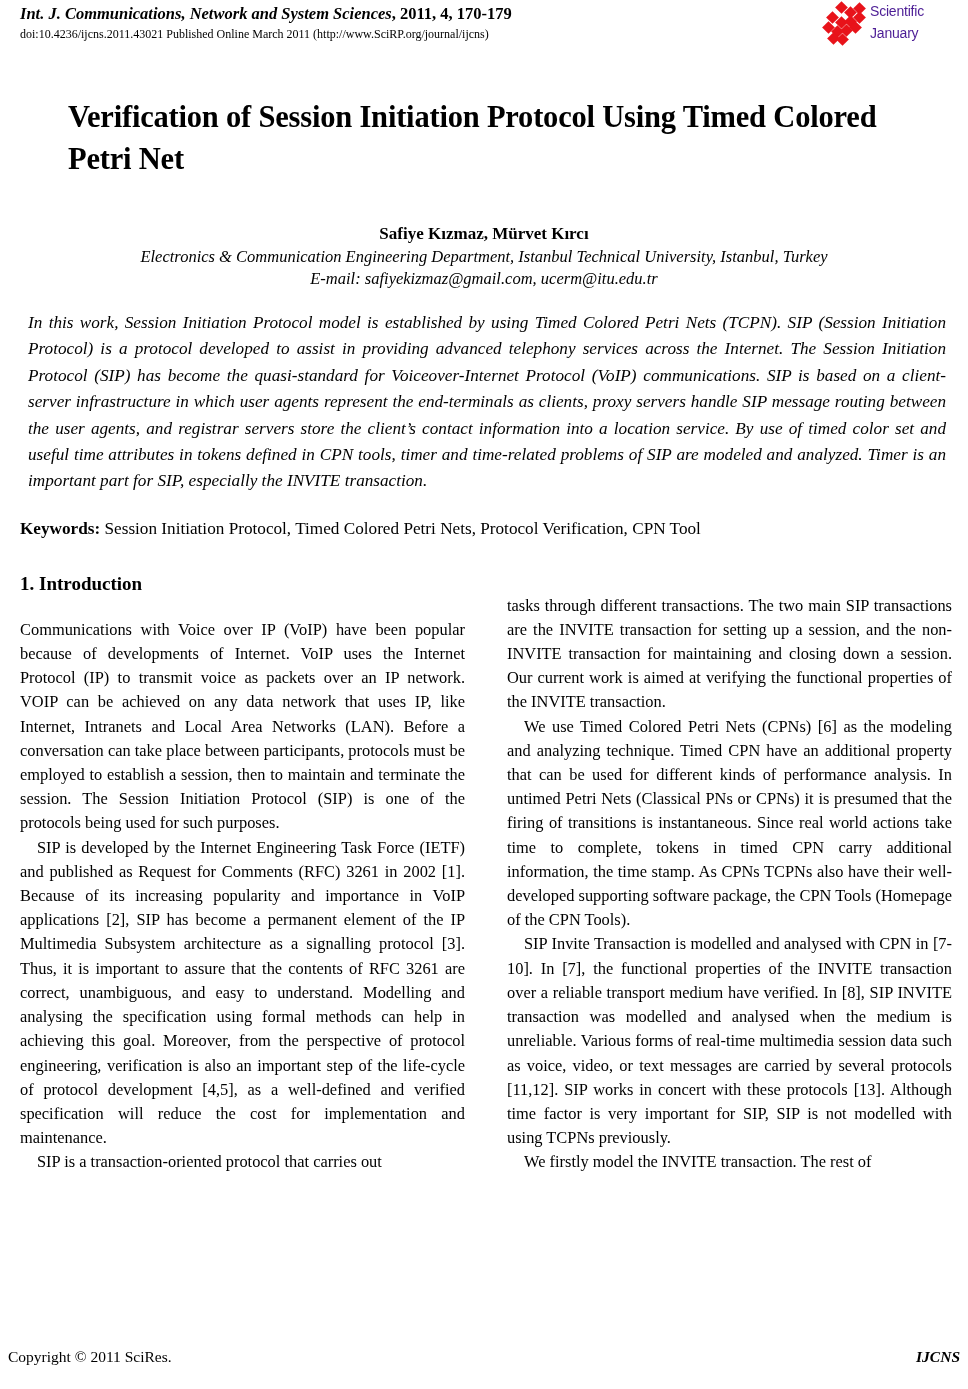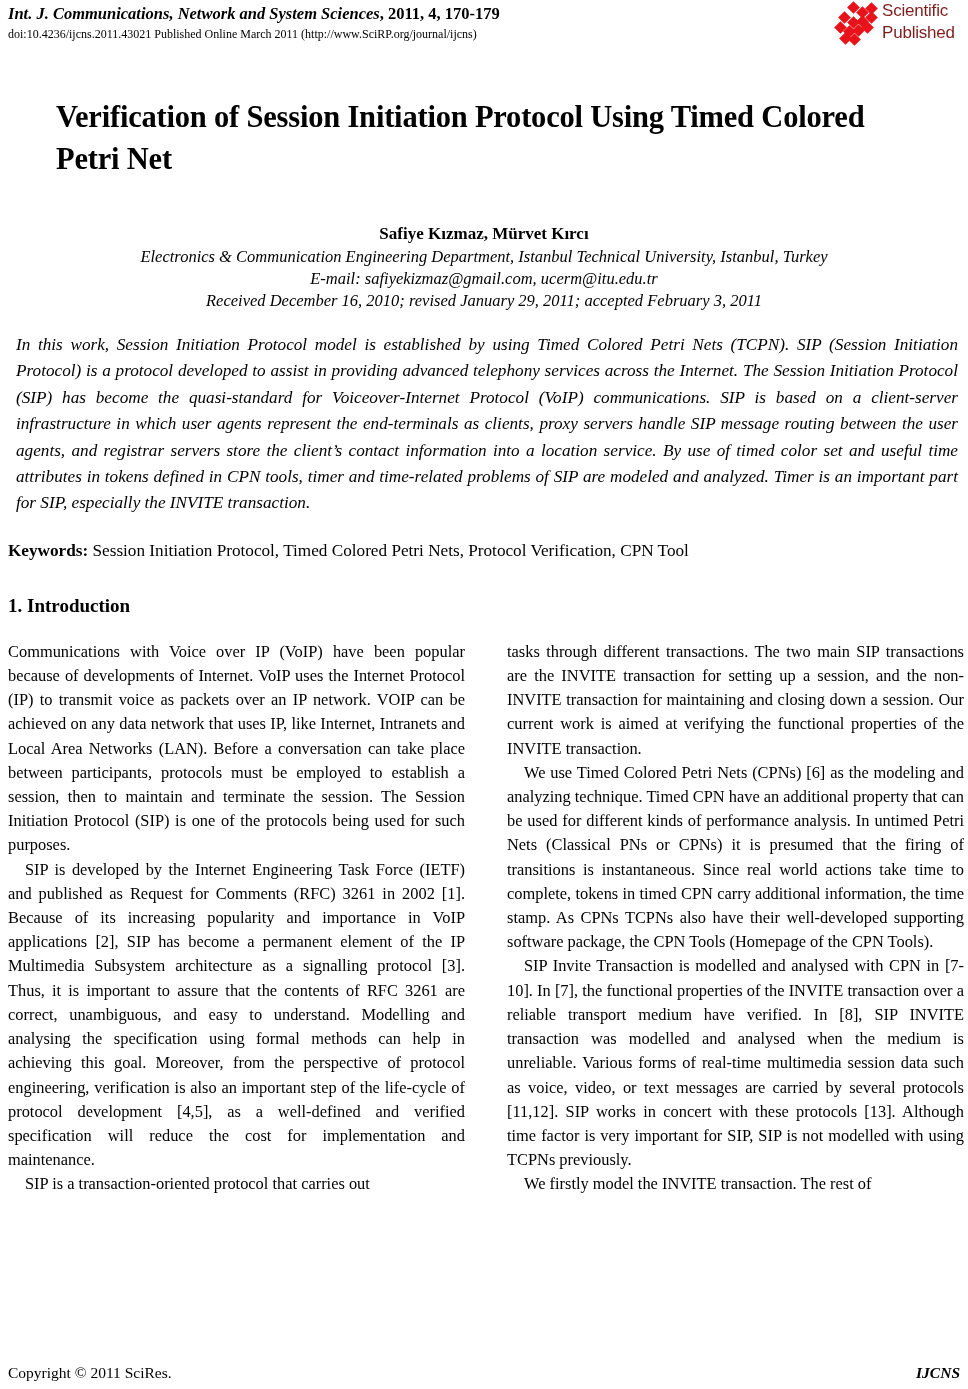--- a/index.html
+++ b/index.html
@@ -14,21 +14,21 @@
     color: #000000;
     position: relative;
     overflow: hidden;
   }
 
   .page {
     position: relative;
     width: 968px;
     height: 1389px;
     box-sizing: border-box;
-    padding: 0 4px;
+    padding: 0 16px;
   }
 
   
   .masthead {
     position: relative;
     height: 48px;
     padding-top: 4px;
   }
   .masthead-text {
     position: absolute;
@@ -72,23 +72,23 @@
     width: 9px;
     height: 9px;
     background: #e8131a;
     transform: rotate(45deg);
   }
   .logo-words {
     position: absolute;
     left: 48px;
     top: -1px;
     font-family: "Liberation Sans", "DejaVu Sans", sans-serif;
-    font-size: 17px;
+    font-size: 14px;
     line-height: 22px;
-    color: #7f1d1d;
+    color: #4c1d95;
     letter-spacing: -0.2px;
   }
 
   
   .title {
     margin: 44px 52px 0 52px;
     text-align: left;
     font-size: 30.5px;
     font-weight: bold;
     line-height: 42px;
@@ -174,21 +174,21 @@
   }
   .col p.noindent {
     text-indent: 0;
   }
 
   
   .footer {
     position: absolute;
     left: 8px;
     right: 8px;
-    bottom: 6px;
+    bottom: 22px;
     height: 20px;
     font-size: 15.5px;
     line-height: 20px;
   }
   .footer-left {
     position: absolute;
     left: 0;
     top: 0;
   }
   .footer-right {
@@ -221,31 +221,30 @@
         <span class="dmd" style="left:31px;  top:10px;"></span>
         <span class="dmd" style="left:0px;   top:20px;"></span>
         <span class="dmd" style="left:9px;   top:24px;"></span>
         <span class="dmd" style="left:18px;  top:23px;"></span>
         <span class="dmd" style="left:27px;  top:20px;"></span>
         <span class="dmd" style="left:5px;   top:31px;"></span>
         <span class="dmd" style="left:14px;  top:32px;"></span>
       </div>
       <div class="logo-words">
         <div>Scientific</div>
-        <div>Published</div>
+        <div>January</div>
       </div>
     </div>
   </div>
 
   <div class="title">Verification of Session Initiation Protocol Using Timed Colored Petri Net</div>
 
   <div class="authors">Safiye Kızmaz, Mürvet Kırcı</div>
   <div class="affiliation">Electronics &amp; Communication Engineering Department, Istanbul Technical University, Istanbul, Turkey</div>
   <div class="affiliation">E-mail: safiyekizmaz@gmail.com, ucerm@itu.edu.tr</div>
-  <div class="affiliation">Received December 16, 2010; revised January 29, 2011; accepted February 3, 2011</div>
 
   <div class="abstract-body">In this work, Session Initiation Protocol model is established by using Timed Colored Petri Nets (TCPN). SIP (Session Initiation Protocol) is a protocol developed to assist in providing advanced telephony services across the Internet. The Session Initiation Protocol (SIP) has become the quasi-standard for Voiceover-Internet Protocol (VoIP) communications. SIP is based on a client-server infrastructure in which user agents represent the end-terminals as clients, proxy servers handle SIP message routing between the user agents, and registrar servers store the client’s contact information into a location service. By use of timed color set and useful time attributes in tokens defined in CPN tools, timer and time-related problems of SIP are modeled and analyzed. Timer is an important part for SIP, especially the INVITE transaction.</div>
 
   <div class="keywords"><b>Keywords:</b><span> Session Initiation Protocol, Timed Colored Petri Nets, Protocol Verification, CPN Tool</span></div>
 
   <div class="columns">
 
     <div class="col col-left">
       <h2>1. Introduction</h2>
       <p class="first">Communications with Voice over IP (VoIP) have been popular because of developments of Internet. VoIP uses the Internet Protocol (IP) to transmit voice as packets over an IP network. VOIP can be achieved on any data network that uses IP, like Internet, Intranets and Local Area Networks (LAN). Before a conversation can take place between participants, protocols must be employed to establish a session, then to maintain and terminate the session. The Session Initiation Protocol (SIP) is one of the protocols being used for such purposes.</p>

